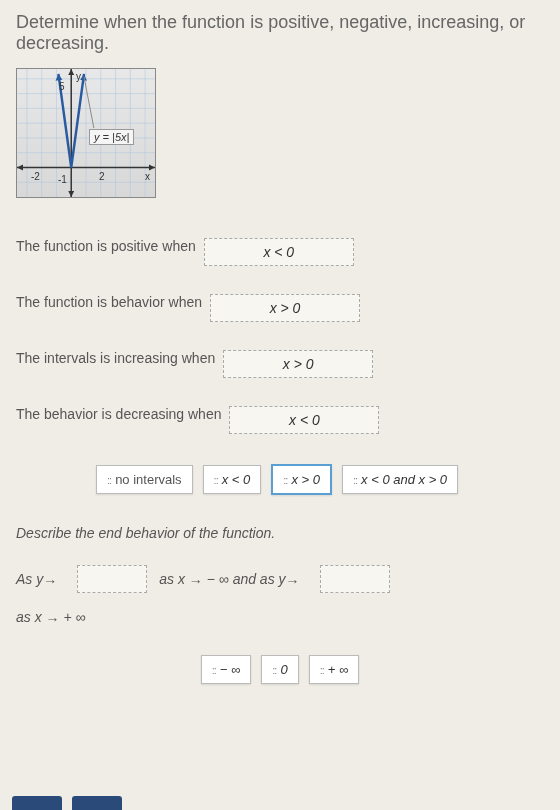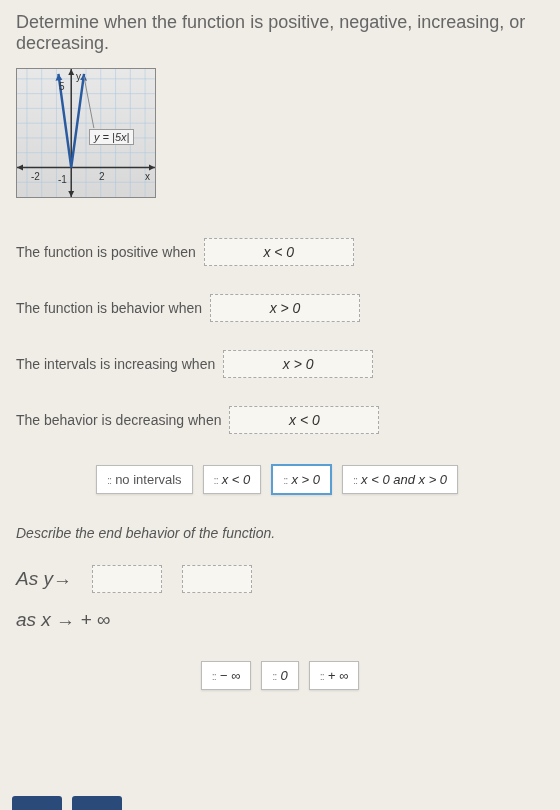--- a/index.html
+++ b/index.html
@@ -39,21 +39,20 @@
       background: #f5f5f5;
       border: 1px solid #999;
       padding: 1px 4px;
       font-size: 11px;
       font-style: italic;
       color: #333;
     }
     .statement {
       margin-bottom: 28px;
       display: flex;
-      align-items: center;
     }
     .statement-text {
       color: #555;
       font-size: 14px;
     }
     .drop-slot {
       display: inline-block;
       min-width: 150px;
       height: 28px;
       border: 1px dashed #aaa;
@@ -101,21 +100,21 @@
       color: #555;
       font-style: italic;
       font-size: 14px;
       margin-bottom: 24px;
     }
     .behavior-row {
       margin-bottom: 16px;
       display: flex;
       align-items: center;
       gap: 12px;
-      font-size: 19px;
+      font-size: 14px;
     }
     .behavior-text {
       font-style: italic;
     }
     .token-row2 {
       display: flex;
       gap: 10px;
       justify-content: center;
       margin-top: 30px;
     }
@@ -216,20 +215,21 @@
       <span class="dots">::</span>
       <span class="math">x &lt; 0 and x &gt; 0</span>
     </div>
 </div>
 
 <div class="section-title">Describe the end behavior of the function.</div>
 
 <div class="behavior-row">
   <span class="behavior-text">As y→</span>
   <span class="drop-slot small"></span>
+  <span class="behavior-text">as x → − ∞  and as y→</span>
   <span class="drop-slot small"></span>
 </div>
 
 <div class="behavior-row">
   <span class="behavior-text">as x → + ∞</span>
 </div>
 
 <div class="token-row2">
   <div class="token">
       <span class="dots">::</span>

